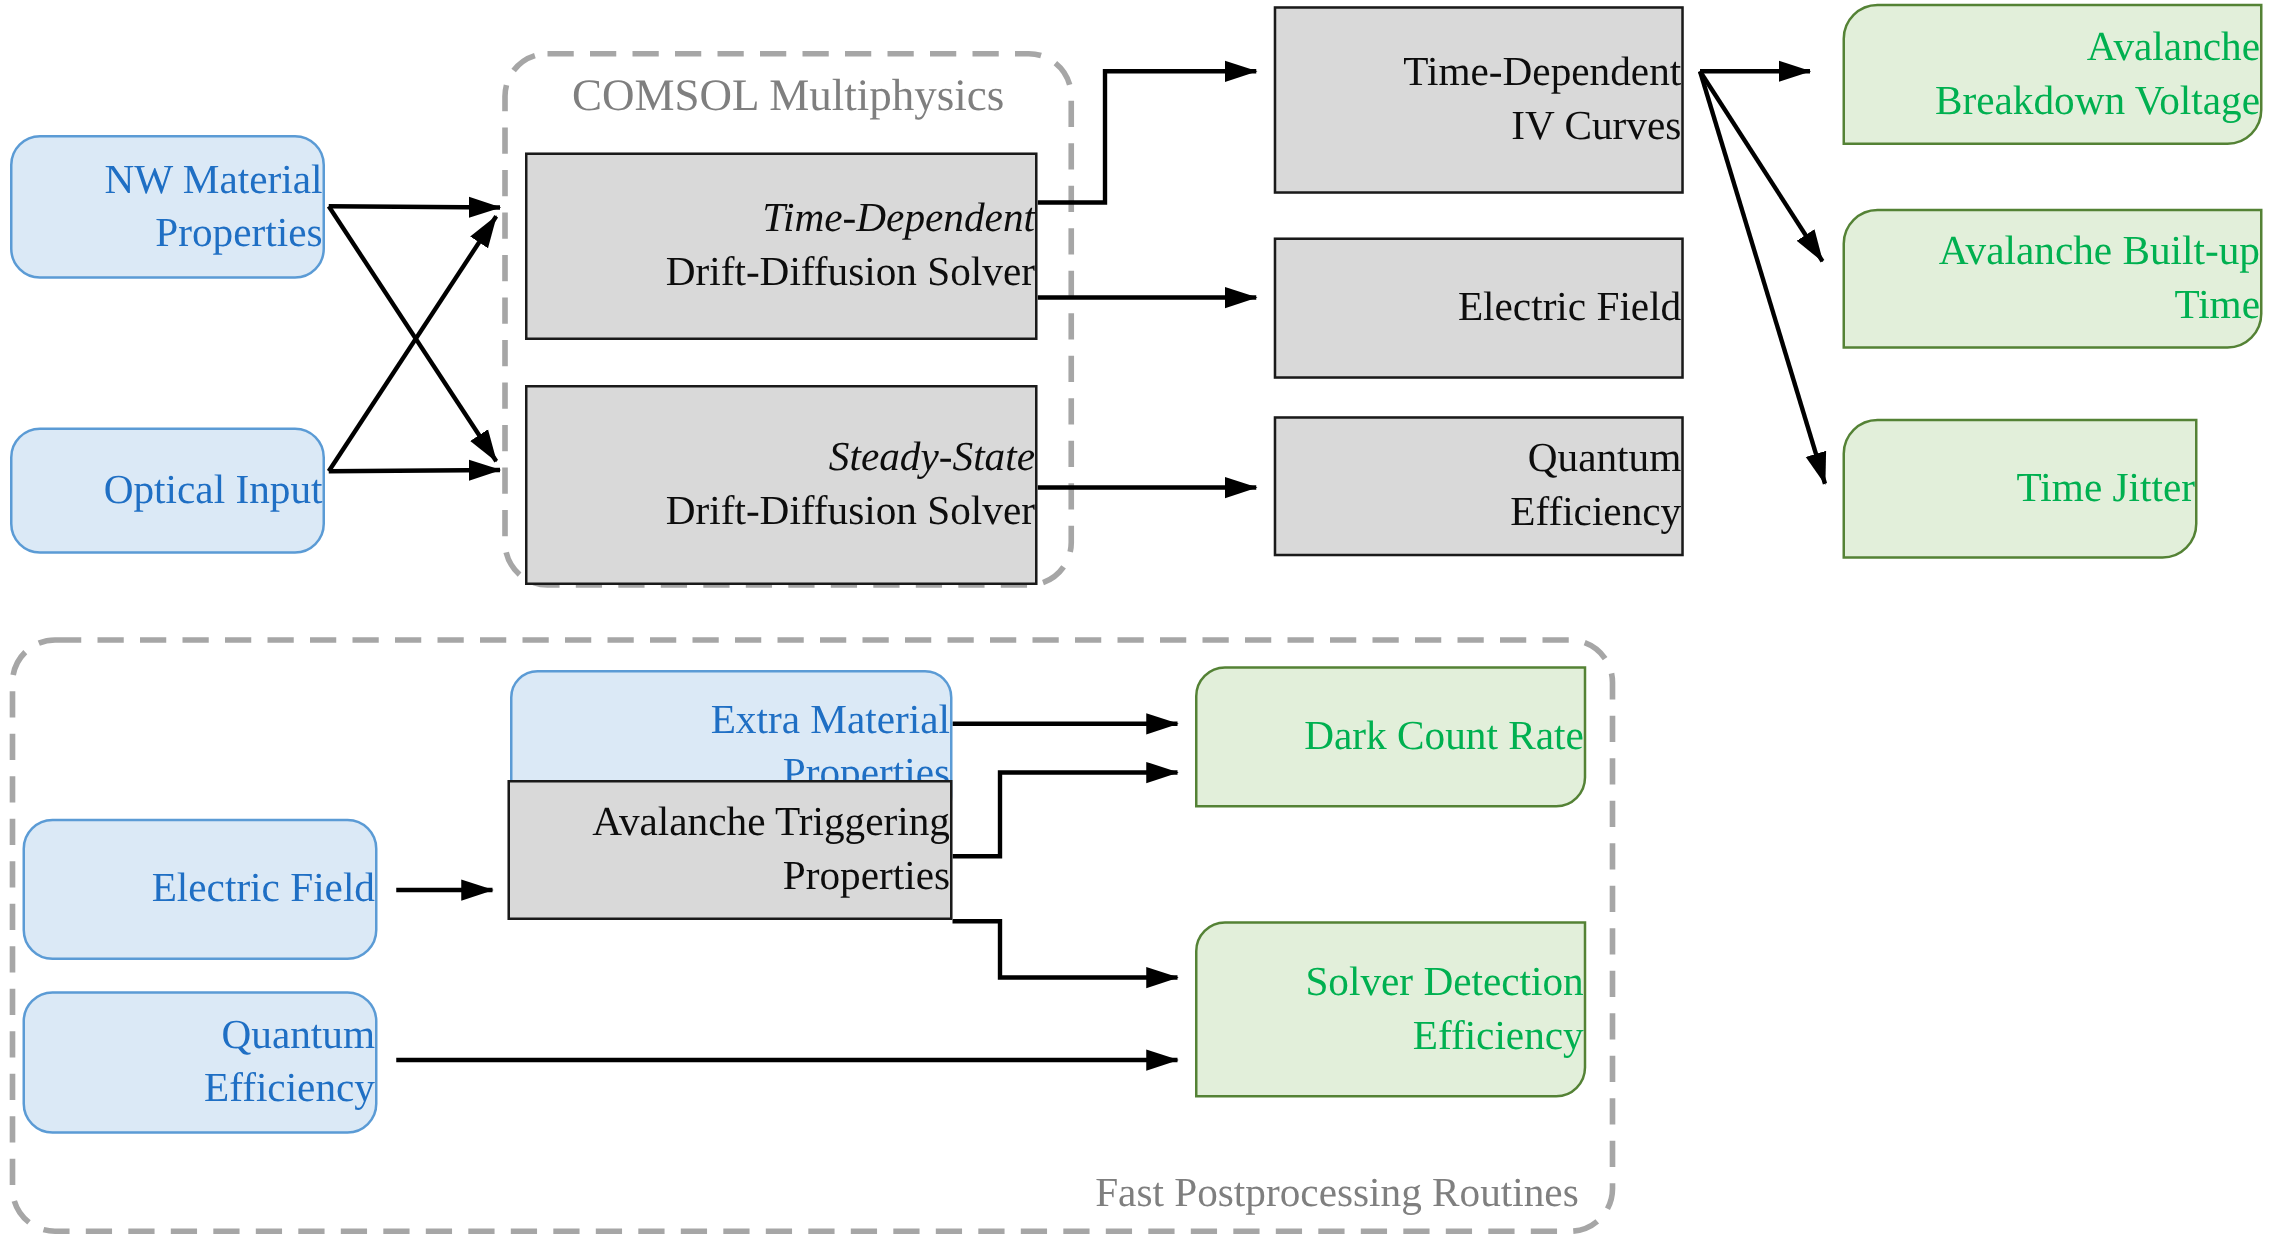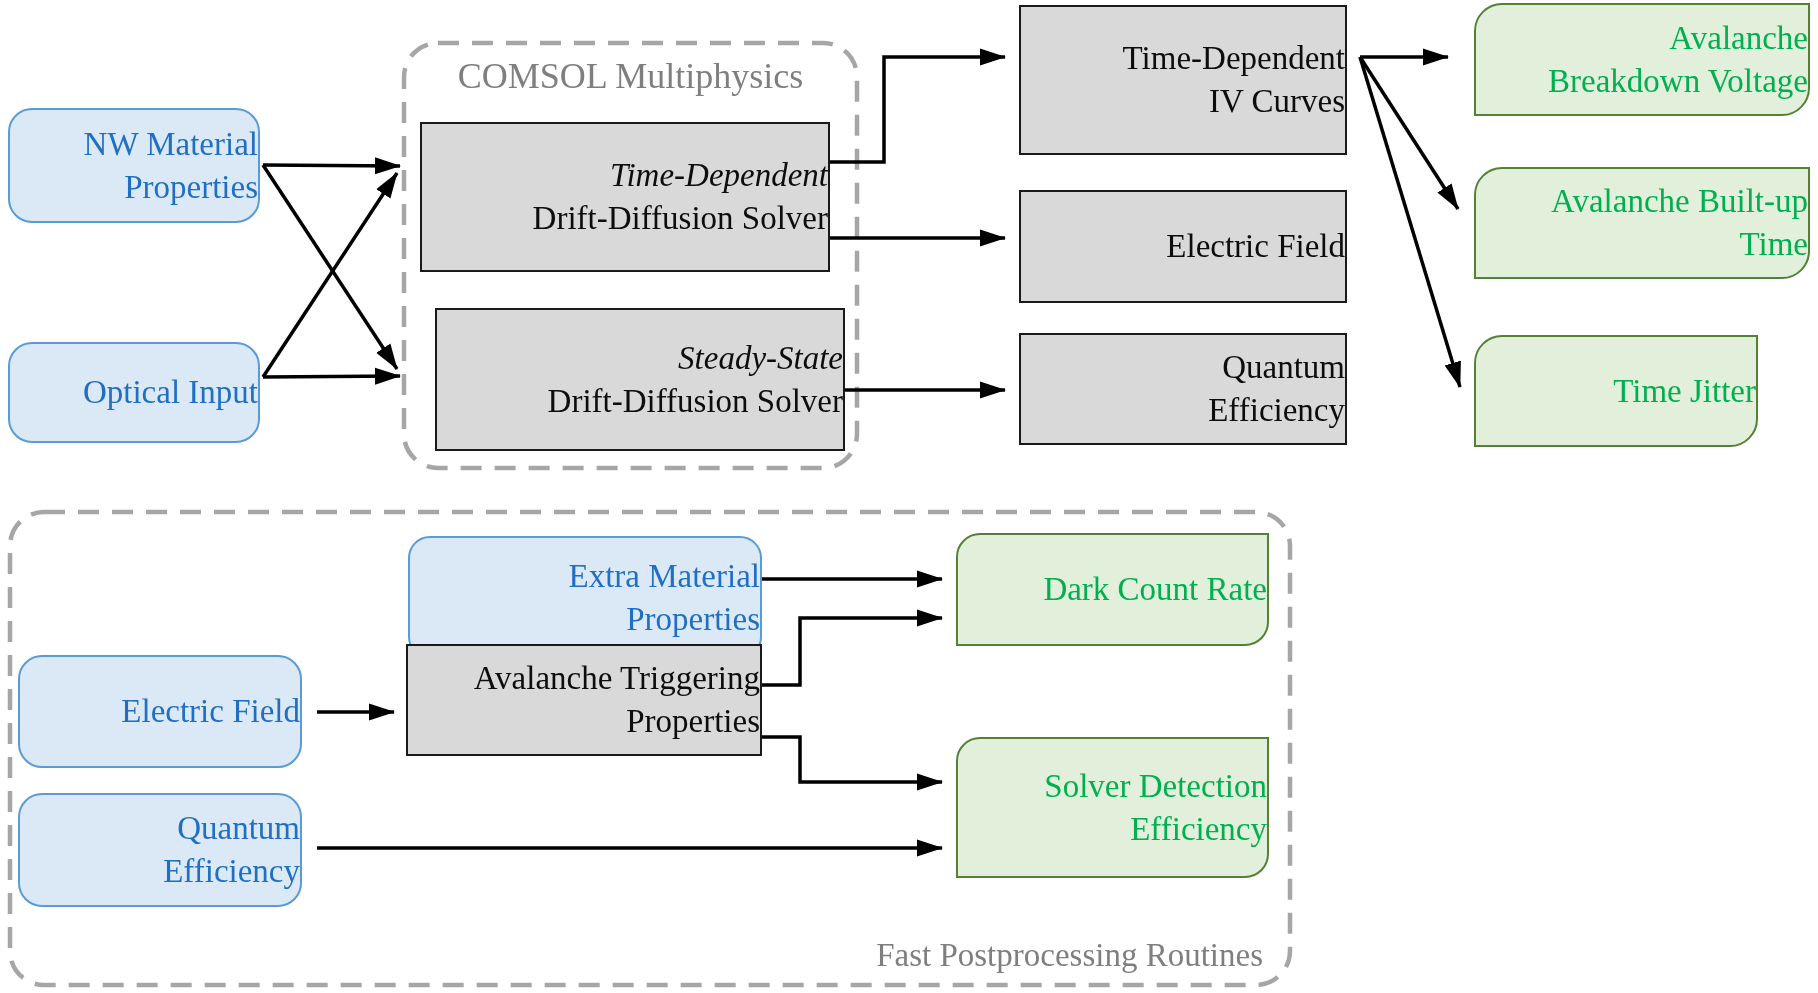--- a/index.html
+++ b/index.html
@@ -72,21 +72,21 @@
 
   <div class="node blue" style="left:8px;top:322px;width:252px;height:101px;margin-top:20px;">
     <div class="line">Optical Input</div>
   </div>
 
   <div class="node gray" style="left:420px;top:122px;width:410px;height:150px;">
     <div class="line italic">Time-Dependent</div>
     <div class="line">Drift-Diffusion Solver</div>
   </div>
 
-  <div class="node gray" style="left:435px;top:308px;width:410px;height:143px;">
+  <div class="node gray" style="left:420px;top:308px;width:410px;height:160px;">
     <div class="line italic">Steady-State</div>
     <div class="line">Drift-Diffusion Solver</div>
   </div>
 
   <div class="node gray" style="left:1019px;top:5px;width:328px;height:150px;">
     <div class="line">Time-Dependent</div>
     <div class="line">IV Curves</div>
   </div>
 
   <div class="node gray" style="left:1019px;top:190px;width:328px;height:113px;">
@@ -119,21 +119,21 @@
 
   <div class="node blue" style="left:18px;top:655px;width:284px;height:113px;">
     <div class="line">Electric Field</div>
   </div>
 
   <div class="node blue" style="left:18px;top:793px;width:284px;height:114px;">
     <div class="line">Quantum</div>
     <div class="line">Efficiency</div>
   </div>
 
-  <div class="node gray" style="left:406px;top:644px;width:356px;height:112px;padding-left:40px;">
+  <div class="node gray" style="left:406px;top:624px;width:356px;height:112px;padding-left:40px;">
     <div class="line">Avalanche Triggering</div>
     <div class="line">Properties</div>
   </div>
 
   <div class="node green" style="left:956px;top:533px;width:313px;height:113px;border-radius:24px 0 24px 0;padding-left:24px;">
     <div class="line">Dark Count Rate</div>
   </div>
 
   <div class="node green" style="left:956px;top:737px;width:313px;height:141px;border-radius:24px 0 24px 0;">
     <div class="line">Solver Detection</div>

